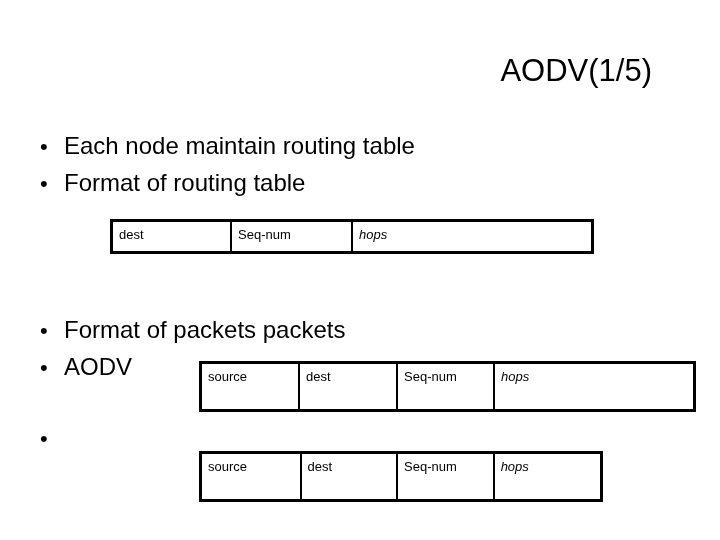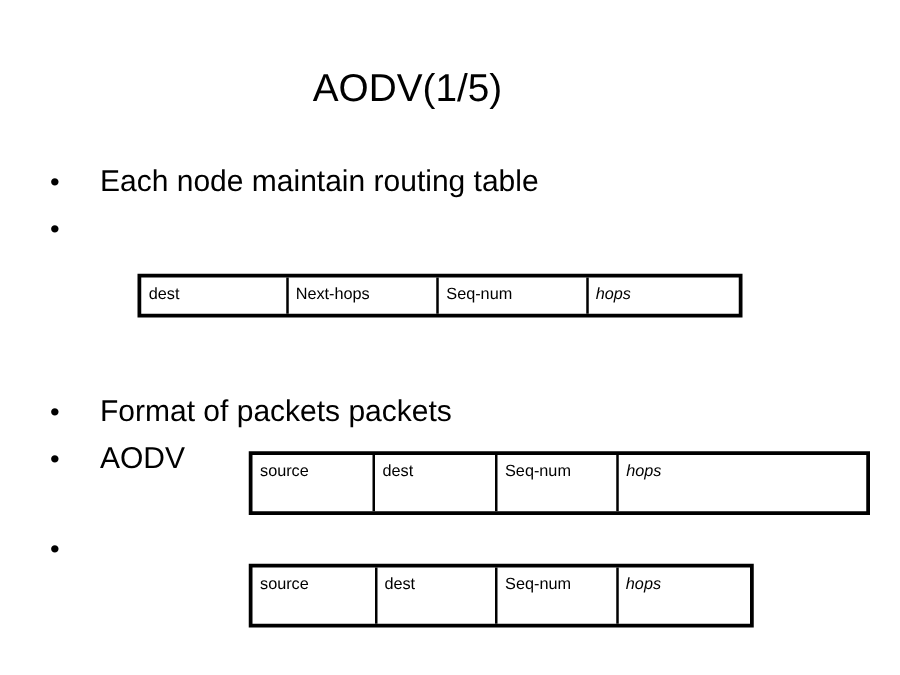--- a/index.html
+++ b/index.html
@@ -22,21 +22,21 @@
     inset: 0;
     background: #ffffff;
   }
 
   
   .slide-title {
     position: absolute;
     left: 0;
     top: 52px;
     width: 652px;
-    text-align: center;
+    text-align: right;
     font-size: 31px;
     line-height: 38px;
     letter-spacing: 0px;
     color: #000000;
     white-space: nowrap;
   }
 
   
   .bullet {
     position: absolute;
@@ -51,21 +51,20 @@
   .bullet .dot {
     display: inline-block;
     width: 24px;
     font-size: 22px;
     line-height: 30px;
     text-align: left;
     flex: 0 0 24px;
   }
   .bullet .btext {
     display: inline-block;
-    margin-left: 16px;
   }
 
   .b1 { top: 131px; }
   .b2 { top: 168px; }
   .b3 { top: 315px; }
   .b4 { top: 352px; }
   .b5 { top: 424px; }
 
   
   .pkt-table {
@@ -126,25 +125,25 @@
 
   <div class="slide-title">AODV(1/5)</div>
 
   <div class="bullet b1">
     <span class="dot">•</span>
     <span class="btext">Each node maintain routing table</span>
   </div>
 
   <div class="bullet b2">
     <span class="dot">•</span>
+    <span class="btext">Format of routing table</span>
   </div>
 
   <div class="pkt-table" id="routing-table">
     <span class="pkt-cell" style="width:119px">dest</span>
-    <span class="pkt-cell" style="width:122px">Next-hops</span>
     <span class="pkt-cell" style="width:121px">Seq-num</span>
     <span class="pkt-cell" style="width:122px">hops</span>
   </div>
 
   <div class="bullet b3">
     <span class="dot">•</span>
     <span class="btext">Format of packets packets</span>
   </div>
 
   <div class="bullet b4">

